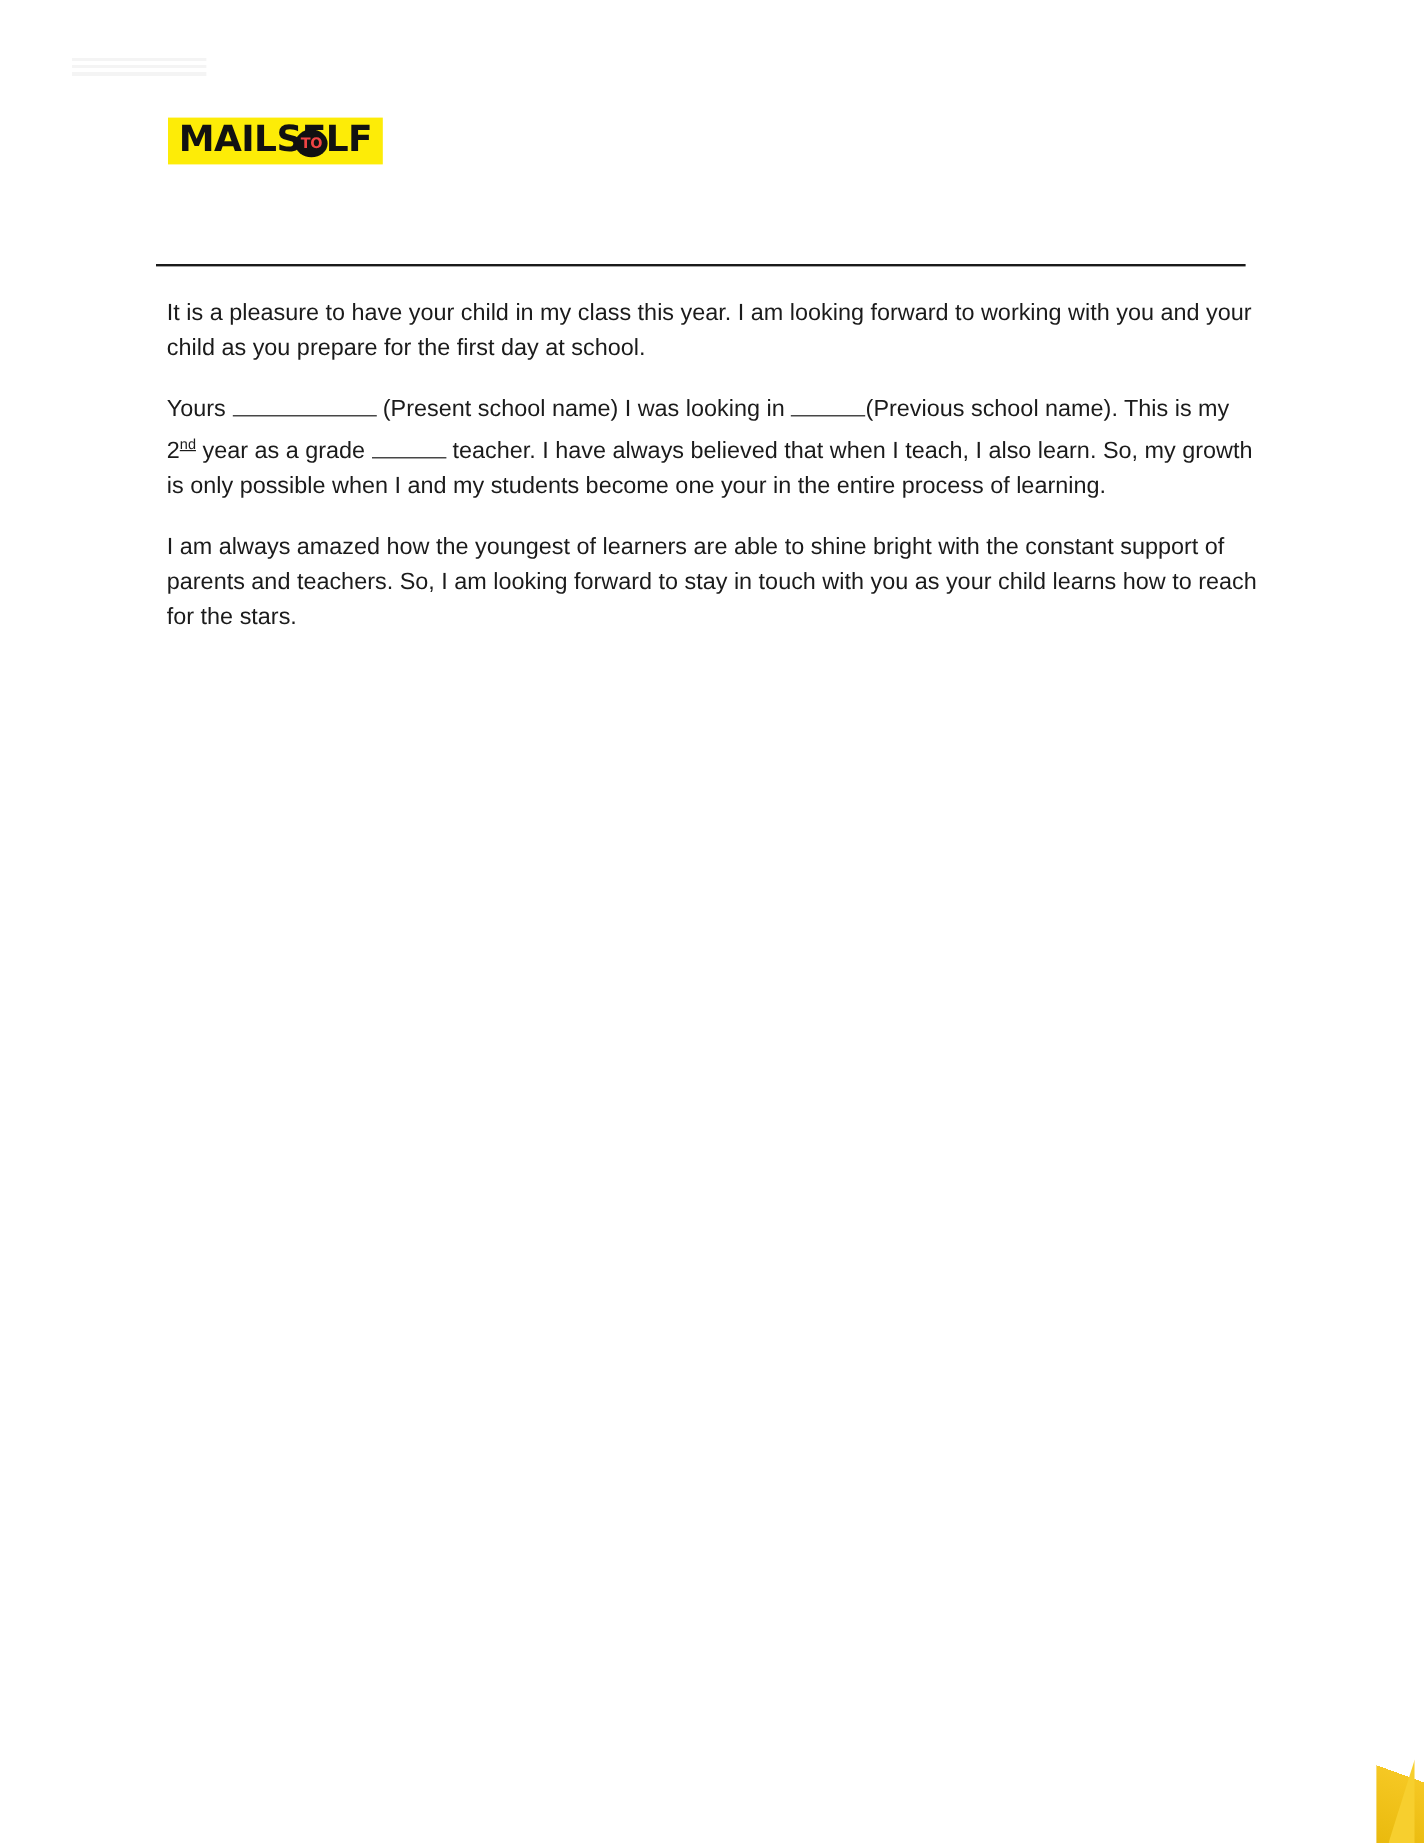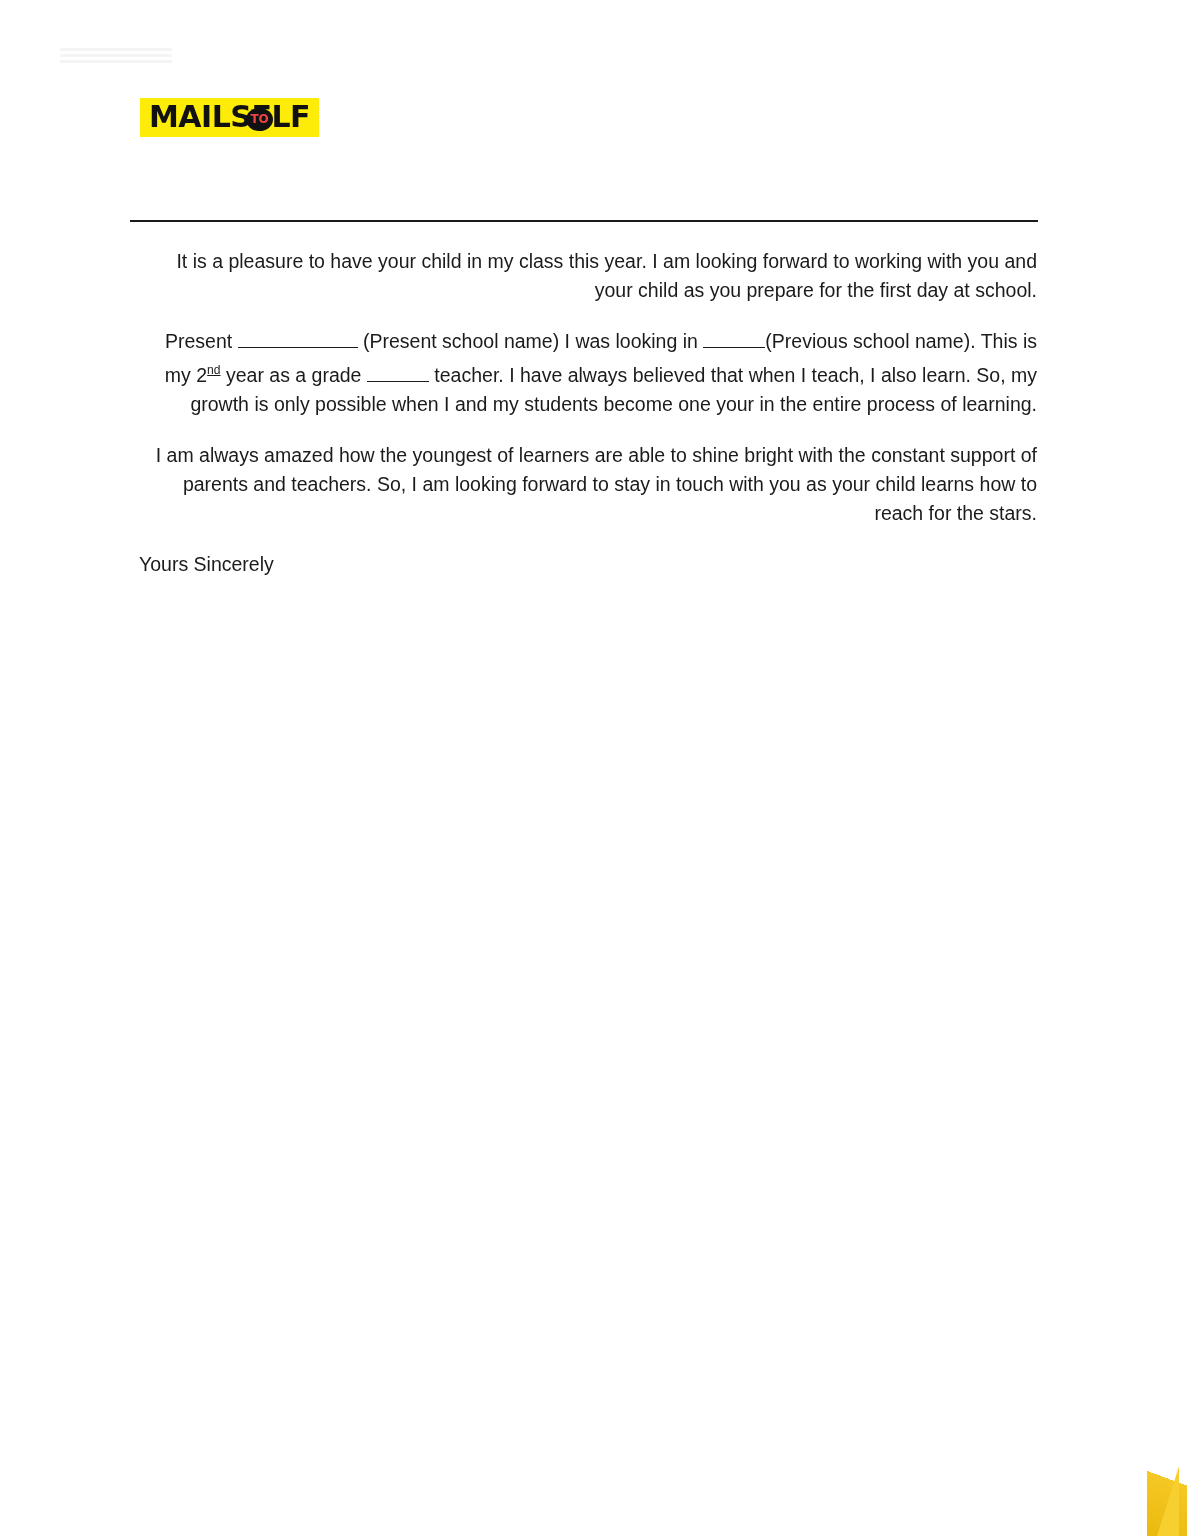--- a/index.html
+++ b/index.html
@@ -142,22 +142,21 @@
     vertical-align: baseline;
   }
   .b-sal { width: 124px; }
   .b-present { width: 120px; }
   .b-prev { width: 62px; }
   .b-grade { width: 62px; }
   .comma {
     margin-left: 6px;
   }
   p.para {
-    margin: 0 12px 22px 0;
-    text-align: right;
+    margin: 0 0 22px 0;
   }
   sup {
     font-size: 0.62em;
     vertical-align: super;
     text-decoration: underline;
   }
   .signoff {
     margin: 0;
   }
 </style>
@@ -178,29 +177,28 @@
   </div>
 
   <div class="rule"></div>
 
   <div class="letter">
 
 
     <p class="para">It is a pleasure to have your child in my class this year. I am looking forward to working with you and your child as you prepare for the first day at school.</p>
 
     <p class="para">
-      <span>Present</span>
+      <span>Yours</span>
       <span class="blank b-present"></span>
       <span>(Present school name) I was looking in</span>
       <span class="blank b-prev"></span><span>(Previous school name). This is my 2</span><sup>nd</sup>
       <span>year as a grade</span>
       <span class="blank b-grade"></span>
       <span>teacher. I have always believed that when I teach, I also learn. So, my growth is only possible when I and my students become one your in the entire process of learning.</span>
     </p>
 
     <p class="para">I am always amazed how the youngest of learners are able to shine bright with the constant support of parents and teachers. So, I am looking forward to stay in touch with you as your child learns how to reach for the stars.</p>
 
-    <p class="signoff">Yours Sincerely</p>
   </div>
 
   <div class="corner-fold"></div>
   <div class="corner-fold2"></div>
 </div>
 
 </body></html>

